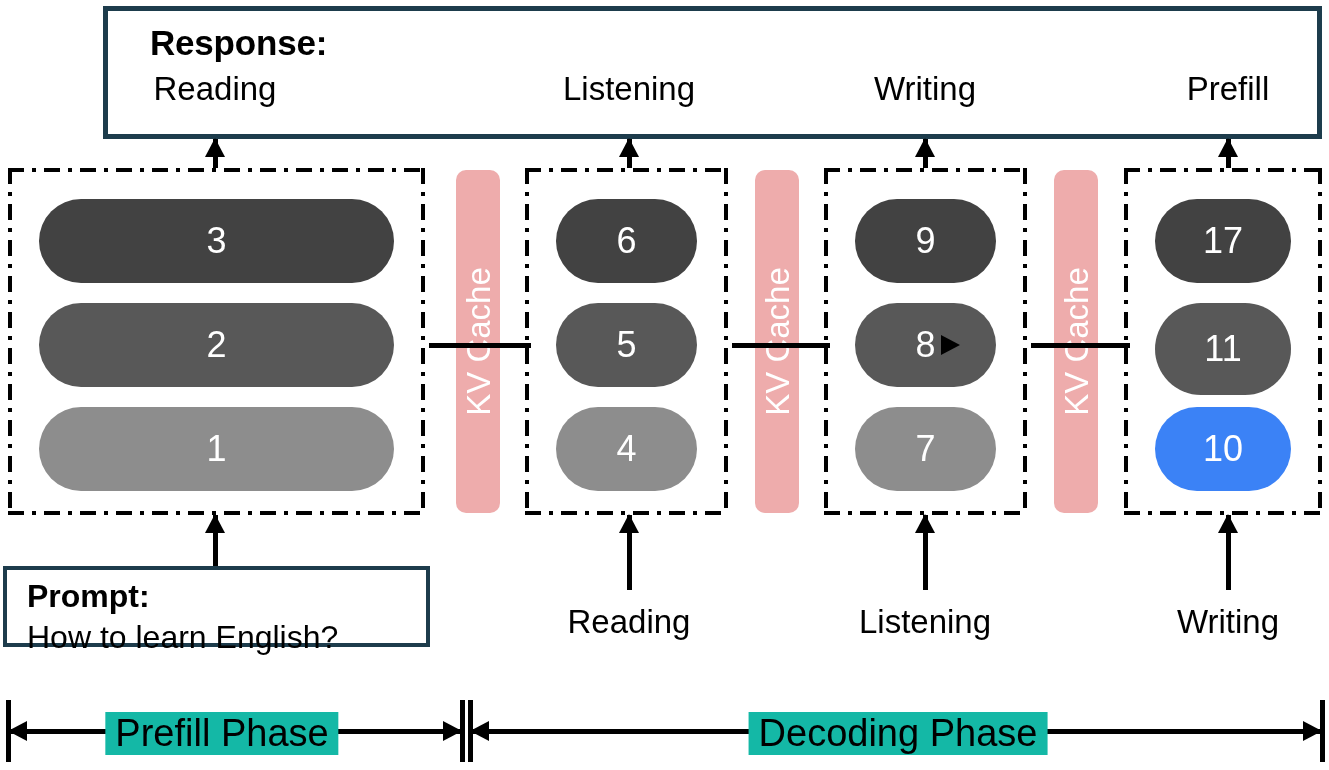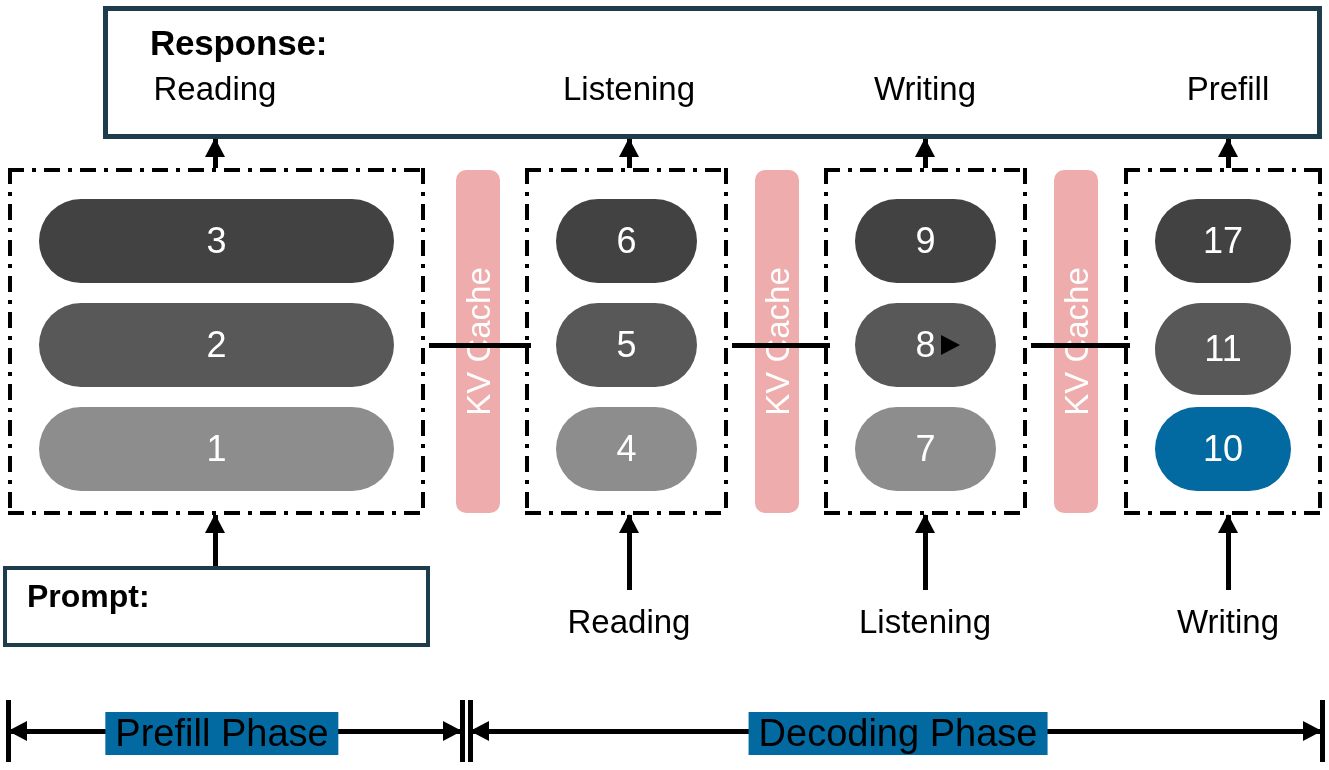--- a/index.html
+++ b/index.html
@@ -184,21 +184,21 @@
   }
 
   
   .phase-label {
     position: absolute;
     top: 712px;
     font-size: 38px;
     color: #000000;
     white-space: nowrap;
     transform: translateX(-50%);
-    background: #0369a1;
+    background: #14b8a6;
     padding: 0 10px;
     text-align: right;
   }
   .tick {
     position: absolute;
     width: 5px;
     background: #000000;
   }
 </style>
 </head>
@@ -225,21 +225,21 @@
       <div class="pill" style="left: 556px; top: 199px; width: 141px; height: 84px; background: rgb(66, 66, 66);">6</div>
       <div class="pill" style="left: 556px; top: 303px; width: 141px; height: 84px; background: rgb(88, 88, 88);">5</div>
       <div class="pill" style="left: 556px; top: 407px; width: 141px; height: 84px; background: rgb(141, 141, 141);">4</div>
       <div class="group-box" style="left: 824px; width: 203px;"></div>
       <div class="pill" style="left: 855px; top: 199px; width: 141px; height: 84px; background: rgb(66, 66, 66);">9</div>
       <div class="pill" style="left: 855px; top: 303px; width: 141px; height: 84px; background: rgb(88, 88, 88);">8</div>
       <div class="pill" style="left: 855px; top: 407px; width: 141px; height: 84px; background: rgb(141, 141, 141);">7</div>
       <div class="group-box" style="left: 1124px; width: 198px;"></div>
       <div class="pill" style="left: 1155px; top: 199px; width: 136px; height: 84px; background: rgb(66, 66, 66);">17</div>
       <div class="pill" style="left: 1155px; top: 303px; width: 136px; height: 92px; background: rgb(88, 88, 88);">11</div>
-      <div class="pill" style="left: 1155px; top: 407px; width: 136px; height: 84px; background: #0369a1;">10</div>
+      <div class="pill" style="left: 1155px; top: 407px; width: 136px; height: 84px; background: #3b82f6;">10</div>
     </div>
   <div id="kv-layer">
       <div class="kv-bar" style="left: 456px; background: rgb(238, 172, 172);">
         <span class="kv-label">KV Cache</span>
       </div>
       <div class="kv-bar" style="left: 755px; background: rgb(238, 172, 172);">
         <span class="kv-label">KV Cache</span>
       </div>
       <div class="kv-bar" style="left: 1054px; background: rgb(238, 172, 172);">
         <span class="kv-label">KV Cache</span>
@@ -285,20 +285,21 @@
       <div style="position: absolute; left: 732px; top: 343px;">
         <div class="arrow-line-h" style="width: 98px;"></div>
       </div>
       <div style="position: absolute; left: 1031px; top: 343px;">
         <div class="arrow-line-h" style="width: 99px;"></div>
       </div>
     </div>
 
   <div class="prompt-box">
     <div class="prompt-title">Prompt:</div>
+    <div class="prompt-text">How to learn English?</div>
   </div>
 
   <div id="input-tokens">
       <div class="bottom-token" style="left: 629px;">Reading</div>
       <div class="bottom-token" style="left: 925px;">Listening</div>
       <div class="bottom-token" style="left: 1228px;">Writing</div>
     </div>
 
   <div id="phase-layer">
       <div class="tick" style="left: 6px; top: 700px; height: 62px;"></div>

